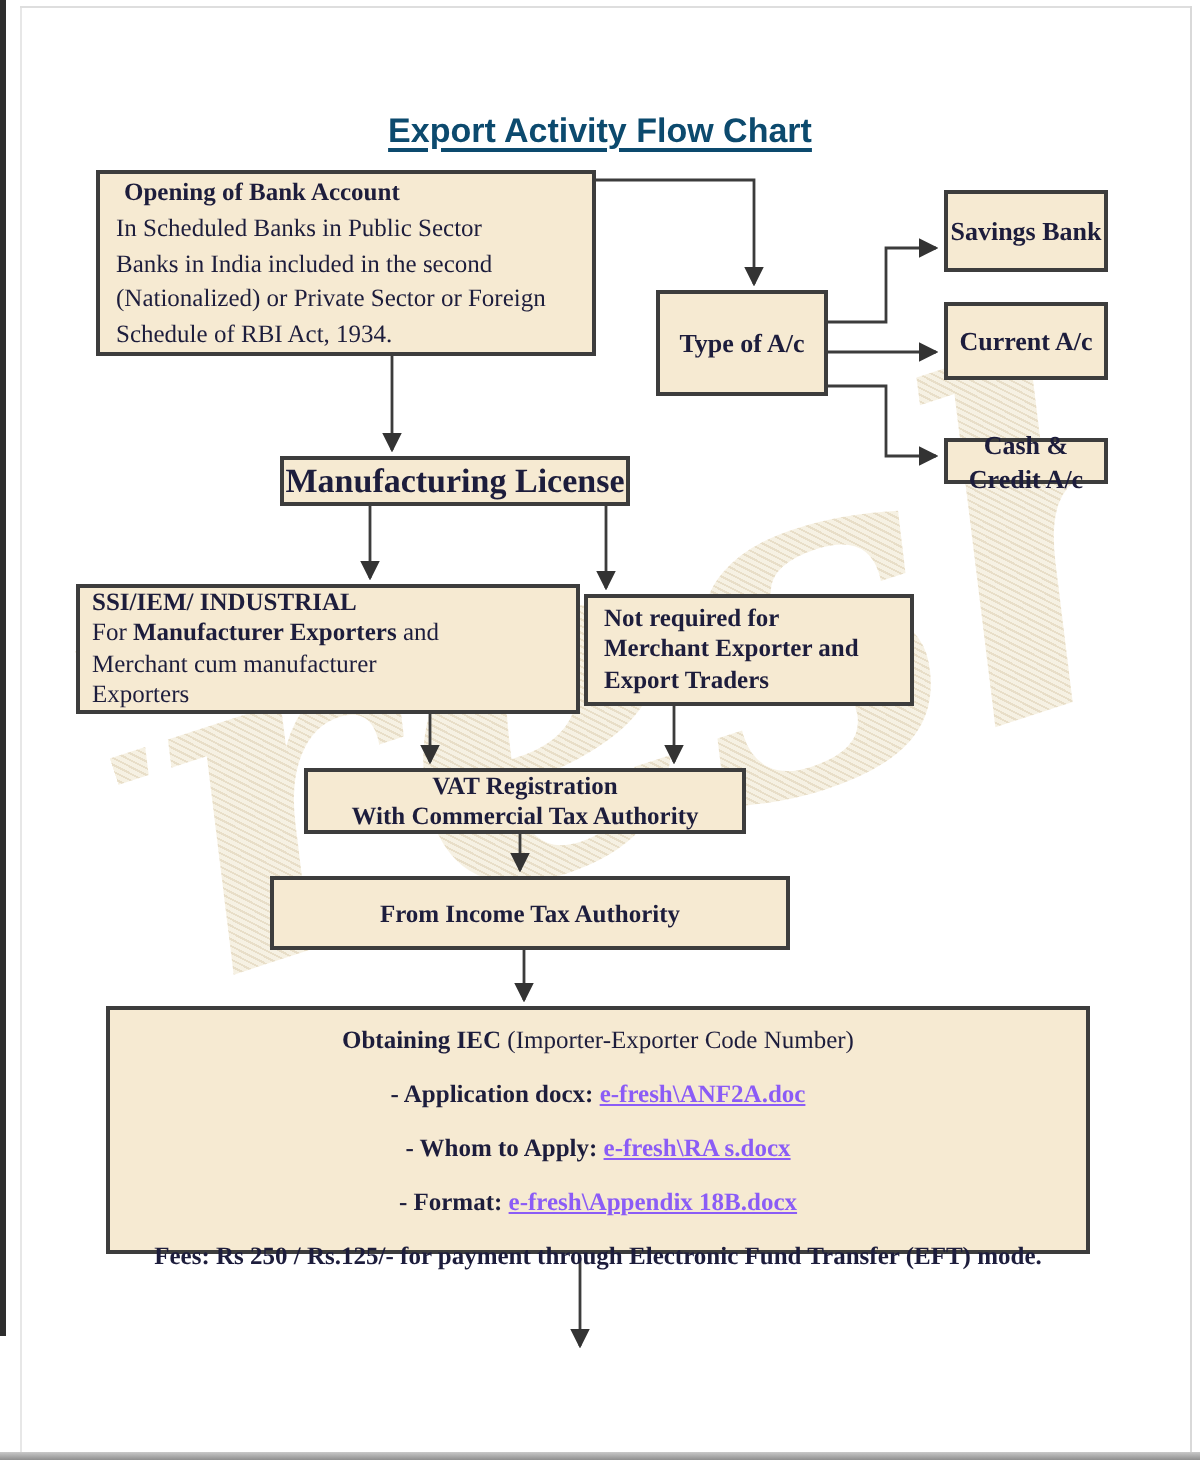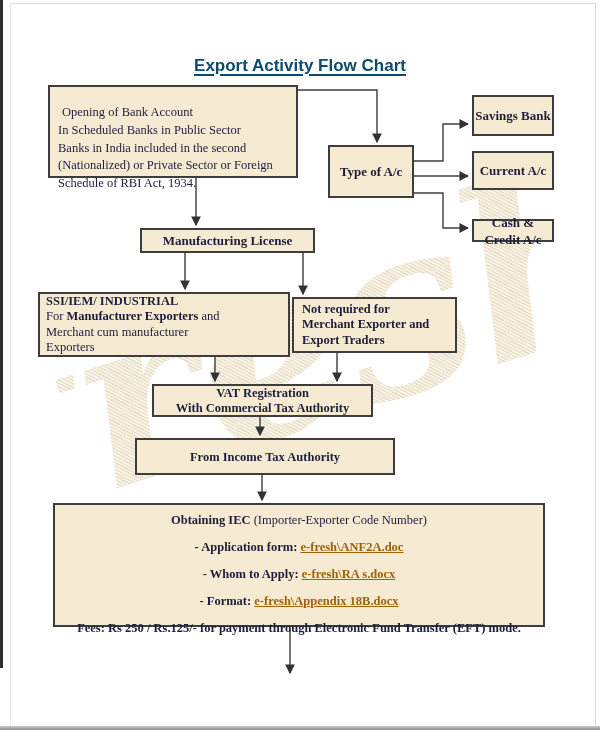--- a/index.html
+++ b/index.html
@@ -38,34 +38,34 @@
   .connectors polyline{fill:none;stroke:#3c3c3c;stroke-width:1.4;}
   
   .fc-box{
     position:absolute;box-sizing:border-box;z-index:3;
     background:#f6ead2;border:2px solid #3d3d3d;
     font-size:12.5px;line-height:18px;
   }
   .centered{display:flex;align-items:center;justify-content:center;text-align:center;}
   .bold{font-weight:bold;}
   .box-opening{left:48px;top:85px;width:250px;height:93px;padding:1px 6px 1px 8px;line-height:17.8px;}
-  .box-opening .bt{font-weight:normal;padding-left:4px;margin-top:16px;}
+  .box-opening .bt{font-weight:bold;padding-left:4px;}
   .box-type{left:328px;top:145px;width:86px;height:53px;font-weight:bold;font-size:13px;}
   .box-savings{left:472px;top:95px;width:82px;height:41px;font-weight:bold;font-size:13px;line-height:17px;}
   .box-current{left:472px;top:151px;width:82px;height:39px;font-weight:bold;font-size:13px;}
   .box-cash{left:472px;top:219px;width:82px;height:23px;font-weight:bold;font-size:13px;line-height:17px;}
-  .box-mfg{left:140px;top:228px;width:175px;height:25px;font-weight:bold;font-size:13px;}
+  .box-mfg{left:140px;top:228px;width:175px;height:25px;font-weight:bold;font-size:17px;}
   .box-ssi{left:38px;top:292px;width:252px;height:65px;padding:0 6px;line-height:15.3px;}
   .box-notreq{left:292px;top:297px;width:165px;height:56px;padding:3px 8px;font-weight:bold;line-height:15.3px;}
   .box-vat{left:152px;top:384px;width:221px;height:33px;font-weight:bold;line-height:15px;flex-direction:column;}
   .box-pan{left:135px;top:438px;width:260px;height:37px;font-weight:bold;line-height:16px;flex-direction:column;}
   .box-iec{left:53px;top:503px;width:492px;height:124px;text-align:center;padding-top:6px;}
   .iec-row{margin-top:9px;}
   .iec-fees{margin-top:9px;font-weight:bold;}
-  .box-iec a{color:#a16207;font-weight:bold;text-decoration:underline;}
+  .box-iec a{color:#8b5cf6;font-weight:bold;text-decoration:underline;}
 </style>
 </head>
 <body>
 
 <div class="page">
 
   <div class="left-bar"></div>
   <div class="inner-left-line"></div>
   <div class="top-line"></div>
   <div class="right-line"></div>
@@ -140,19 +140,19 @@
     <div>VAT Registration</div>
     <div>With Commercial Tax Authority</div>
   </div>
 
   <div class="fc-box box-pan centered">
     <div>From Income Tax Authority</div>
   </div>
 
   <div class="fc-box box-iec">
     <div><span class="bold">Obtaining IEC</span><span> (Importer-Exporter Code Number)</span></div>
-    <div class="iec-row"><span class="bold">- Application form: </span><a href="#">e-fresh\ANF2A.doc</a></div>
+    <div class="iec-row"><span class="bold">- Application docx: </span><a href="#">e-fresh\ANF2A.doc</a></div>
     <div class="iec-row"><span class="bold">- Whom to Apply: </span><a href="#">e-fresh\RA s.docx</a></div>
     <div class="iec-row"><span class="bold">- Format: </span><a href="#">e-fresh\Appendix 18B.docx</a></div>
     <div class="iec-fees">Fees: Rs 250 / Rs.125/- for payment through Electronic Fund Transfer (EFT) mode.</div>
   </div>
 
 </div>
 
 </body></html>

